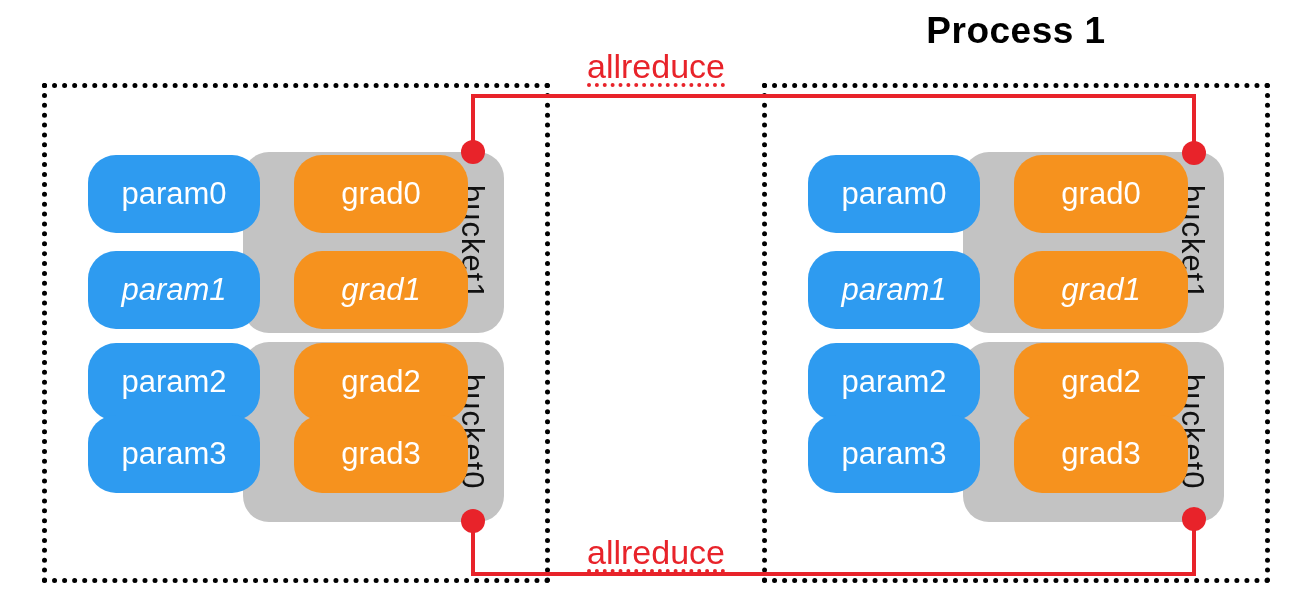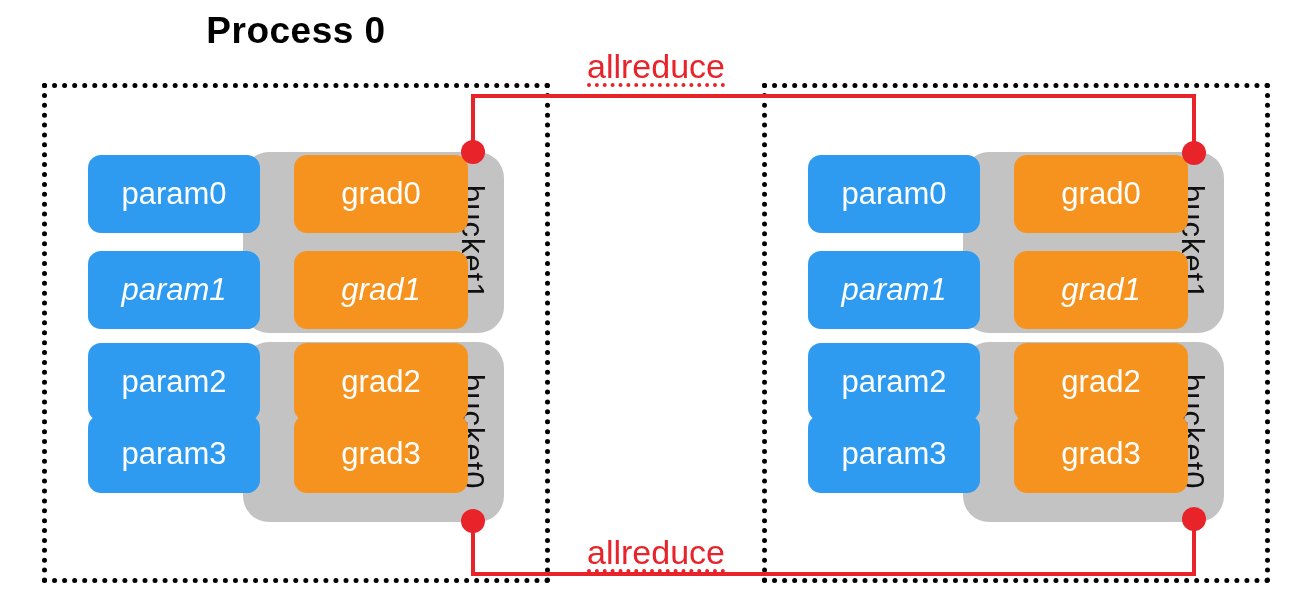--- a/index.html
+++ b/index.html
@@ -65,21 +65,21 @@
     justify-content: center;
     writing-mode: vertical-rl;
     font-size: 31px;
     color: #111111;
     letter-spacing: 1px;
     z-index: 2;
   }
   .pill {
     position: absolute;
     height: 78px;
-    border-radius: 13px;
+    border-radius: 28px;
     display: flex;
     align-items: center;
     justify-content: center;
     color: #ffffff;
     font-size: 31px;
     z-index: 2;
   }
   .pill.param {
     left: 46px;
     width: 172px;
@@ -118,41 +118,41 @@
   }
   .allreduce-label.top { left: 656px; top: 50px; }
   .allreduce-label.bottom { left: 656px; top: 536px; }
 </style>
 </head>
 <body>
 
 <div class="canvas">
 
   <div class="process p0">
-    <div class="process-title">Process 0</div>
     <div class="boundary"></div>
 
     <div class="bucket b1">
       <div class="bucket-label">bucket1</div>
     </div>
     <div class="bucket b0">
       <div class="bucket-label">bucket0</div>
     </div>
 
     <div class="pill param row0">param0</div>
     <div class="pill grad row0">grad0</div>
     <div class="pill param row1">param1</div>
     <div class="pill grad row1">grad1</div>
     <div class="pill param row2">param2</div>
     <div class="pill grad row2">grad2</div>
     <div class="pill param row3">param3</div>
     <div class="pill grad row3">grad3</div>
   </div>
 
   <div class="process p1">
+    <div class="process-title">Process 1</div>
     <div class="boundary"></div>
 
     <div class="bucket b1">
       <div class="bucket-label">bucket1</div>
     </div>
     <div class="bucket b0">
       <div class="bucket-label">bucket0</div>
     </div>
 
     <div class="pill param row0">param0</div>

